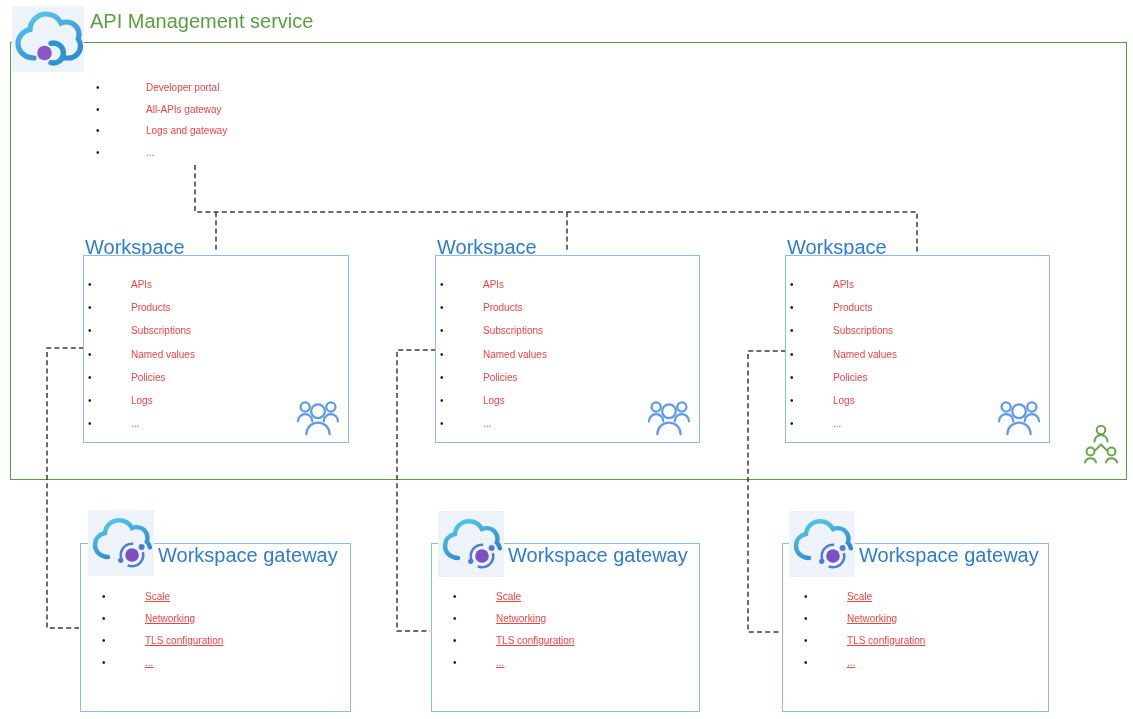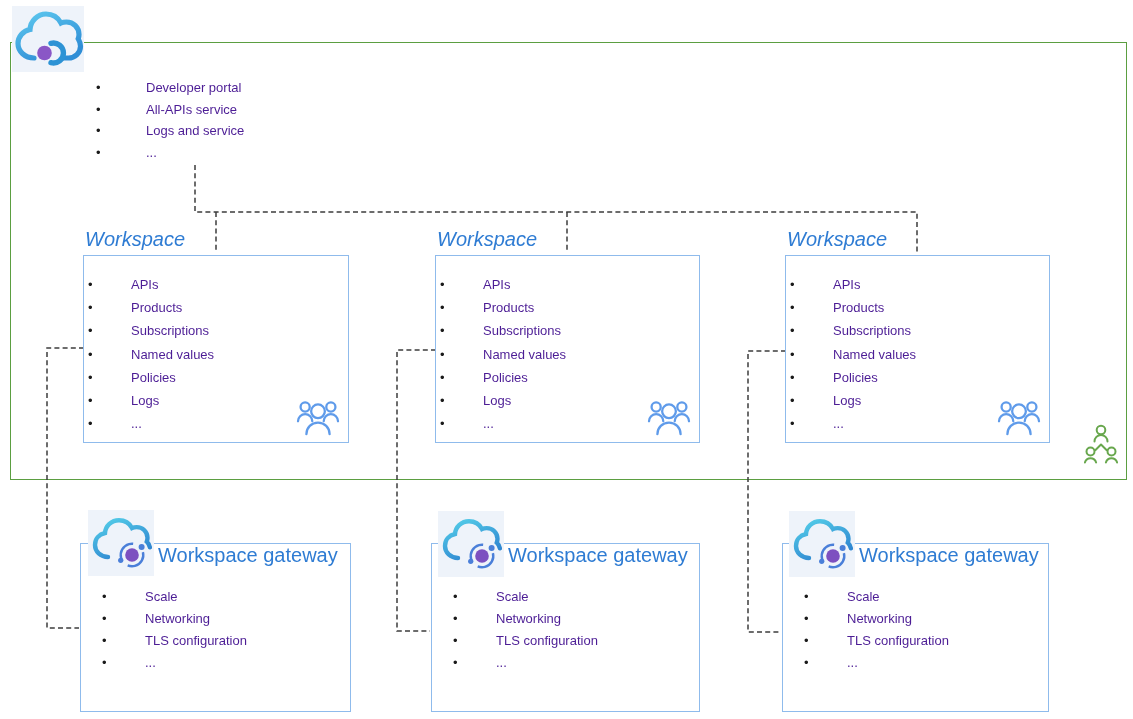--- a/index.html
+++ b/index.html
@@ -25,37 +25,37 @@
   .blue-box { position:absolute; border:1.5px solid #8fbbec; background:#ffffff; }
   .ws-box { top:255px; width:266px; height:188px; }
   .ws-box.w1 { left:83px; }
   .ws-box.w2 { left:435px; width:265px; }
   .ws-box.w3 { left:785px; width:265px; }
   .gw-box { top:543px; height:169px; }
   .gw-box.g1 { left:80px;  width:271px; }
   .gw-box.g2 { left:431px; width:269px; }
   .gw-box.g3 { left:782px; width:267px; }
   .ws-title, .gw-title { position:absolute; font-size:20px; color:#2f7cd3; white-space:nowrap; }
-  .ws-title { top:228px;font-style:italic; }
+  .ws-title { top:236px; }
   .ws-title.w1 { left:85px; }
   .ws-title.w2 { left:437px; }
   .ws-title.w3 { left:787px; }
   .gw-title { top:544px; }
   .gw-title.g1 { left:158px; }
   .gw-title.g2 { left:508px; }
   .gw-title.g3 { left:859px; }
-  ul.list { position:absolute; list-style:none; font-size:13px; color:#4c1d95; }
+  ul.list { position:absolute; list-style:none; font-size:10px; color:#ef4444; }
   ul.list li { position:relative; white-space:nowrap; }
   ul.list li::before { content:"\2022"; position:absolute; left:0; top:0; color:#1a1a1a; }
   .svc-list { left:96px; top:77px; line-height:21.5px; }
   .svc-list li { padding-left:50px; }
   .ws-list { left:4px; top:17px; line-height:23.2px; }
   .ws-list li { padding-left:43px; }
   .gw-list { left:21px; top:42px; line-height:22px; }
-  .gw-list li { padding-left:43px; }
+  .gw-list li { padding-left:43px;text-decoration:underline; }
   .ws-people { position:absolute; right:8px; bottom:5px; width:44px; height:40px; }
   .org-people { position:absolute; left:1084px; top:423px; width:34px; height:45px; }
 </style>
 </head>
 <body>
 
 <div class="canvas">
 
   <div class="svc-border"></div>
 
@@ -76,24 +76,25 @@
         <linearGradient id="cg1" x1="0" y1="0" x2="0.6" y2="1">
           <stop offset="0" stop-color="#5ec9ef"></stop>
             <stop offset="1" stop-color="#2f8ed6"></stop>
         </linearGradient>
       </defs>
       <path d="M22 52 C13 52 6 45.5 6 37.5 C6 30.5 11 25 18 23.5 C18.5 15 25.5 8 34 8 C40.5 8 46 11.5 49 17 C50.5 16.3 52.5 16 54.5 16 C61.5 16 67 21.5 67 28.5 C67 30 66.7 31.5 66.2 32.8 C67.5 35 68.5 37.5 68.5 40.3 C68.5 46.8 63 52 56.5 52 L51 52" fill="none" stroke="url(#cg1)" stroke-width="5.2" stroke-linecap="round"></path>
       <path d="M39 37.3 A10 10 0 1 1 39 56.7" fill="none" stroke="#2d93d5" stroke-width="5.4" stroke-linecap="round"></path>
       <circle cx="32.5" cy="47" r="7.3" fill="#8a57c6"></circle>
     </svg>
   </div>
+  <div class="svc-title">API Management service</div>
   <ul class="list svc-list">
     <li>Developer portal</li>
-    <li>All-APIs service</li>
-    <li>Logs and service</li>
+    <li>All-APIs gateway</li>
+    <li>Logs and gateway</li>
     <li>...</li>
   </ul>
 
   <div class="ws-title w1">Workspace</div>
   <div class="ws-title w2">Workspace</div>
   <div class="ws-title w3">Workspace</div>
 
   <div class="blue-box ws-box w1">
     <ul class="list ws-list">
       <li>APIs</li>

